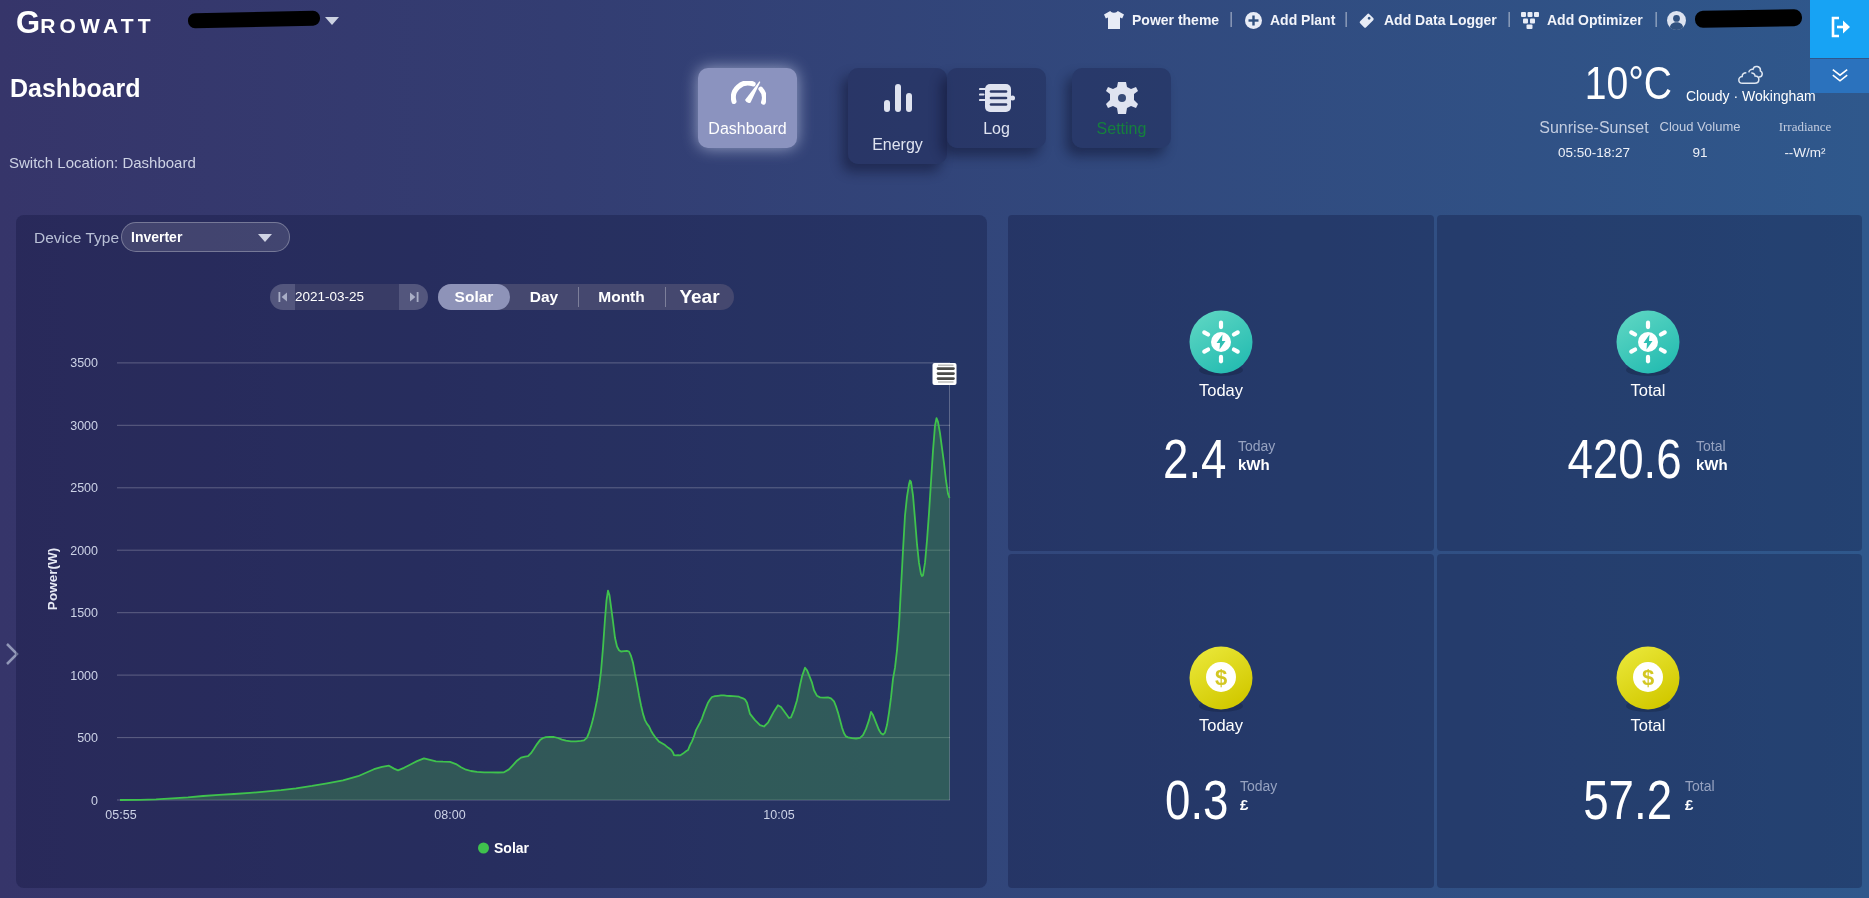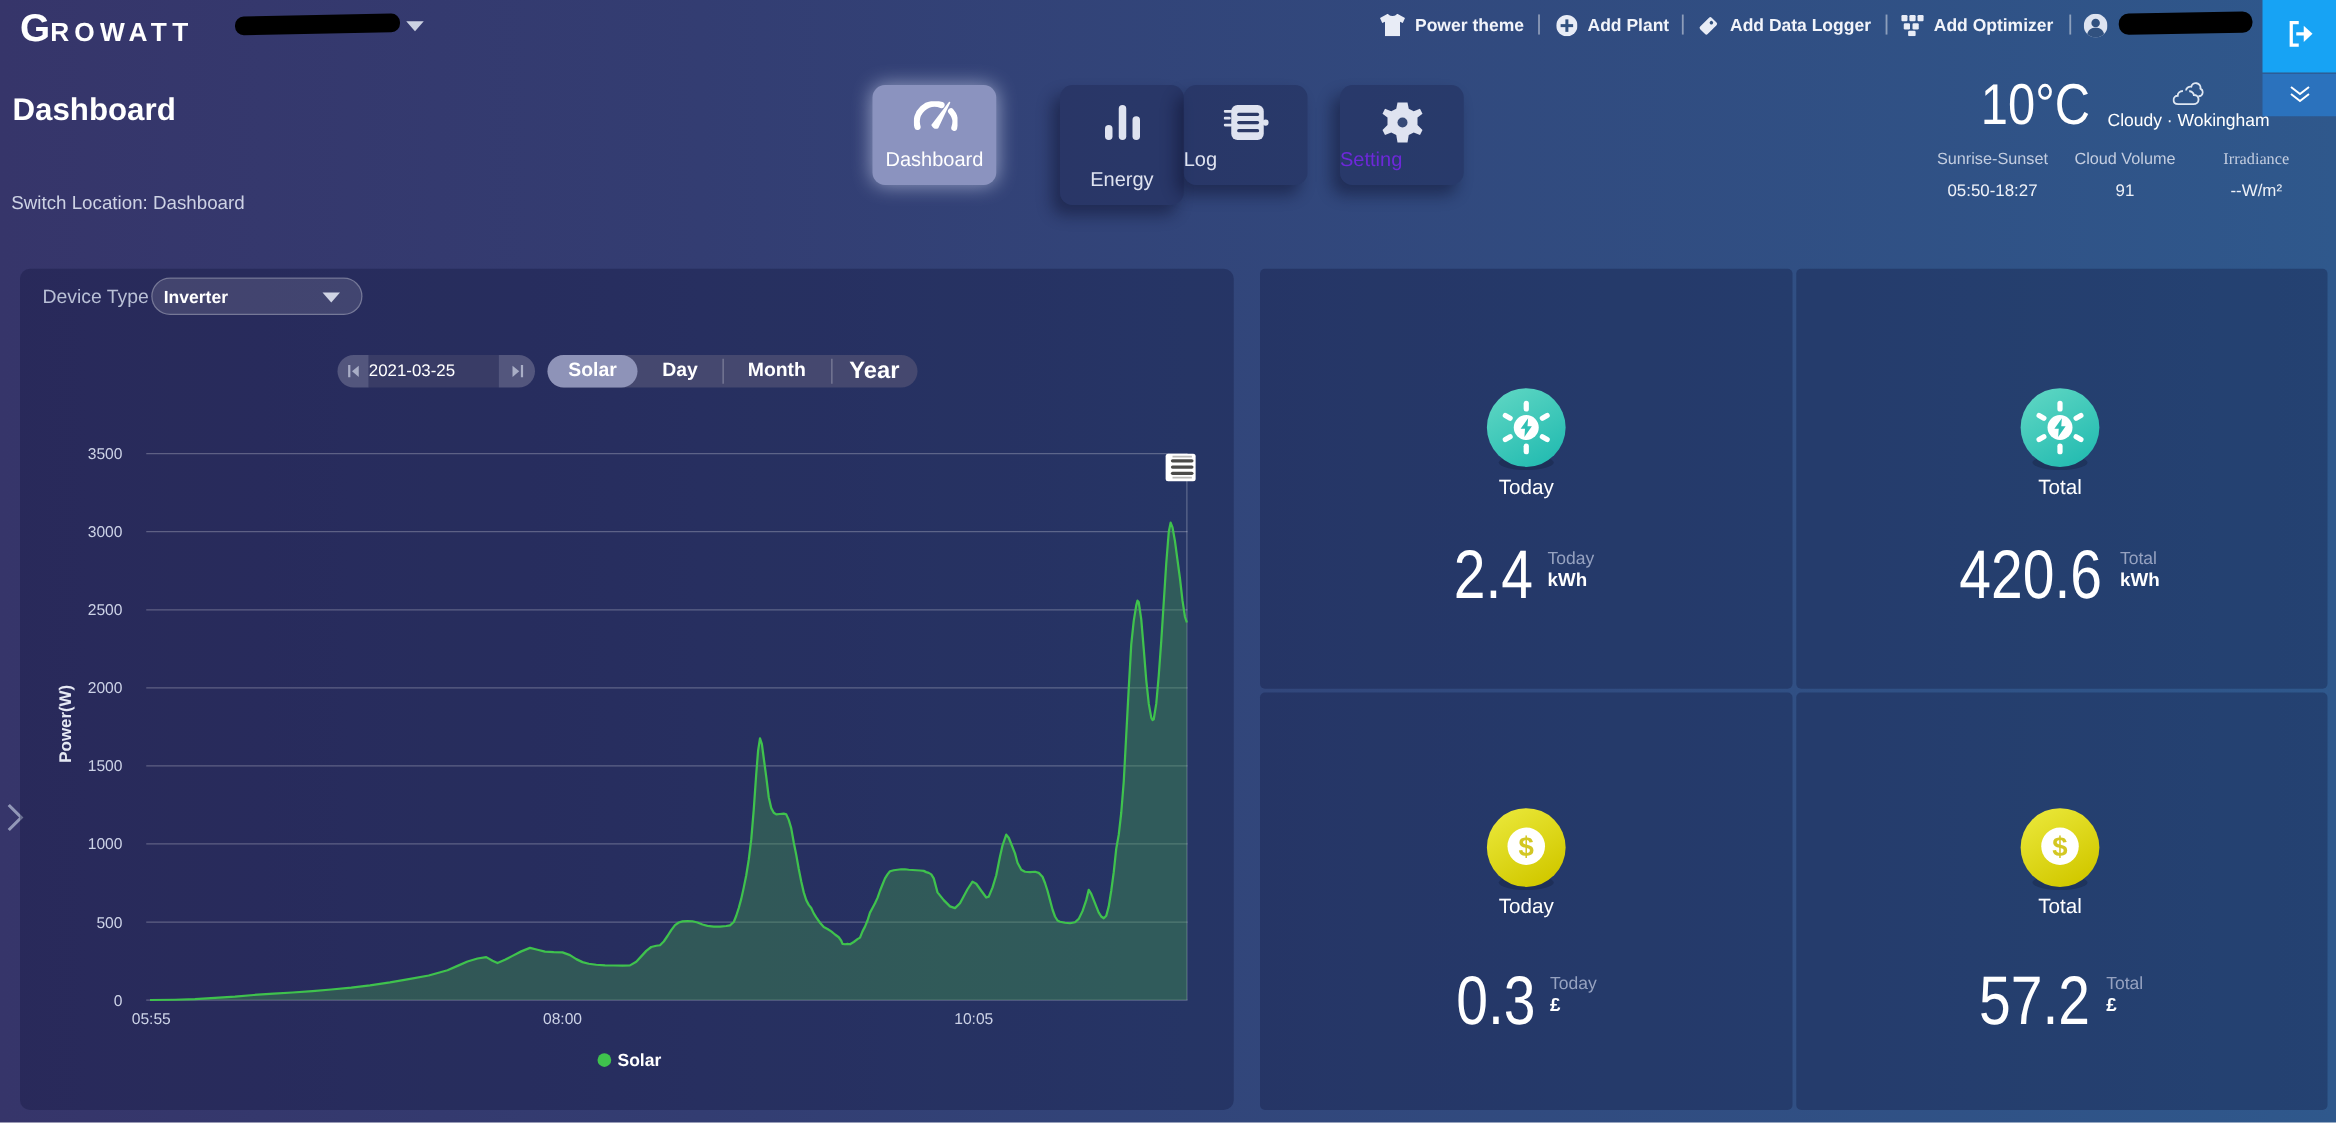--- a/index.html
+++ b/index.html
@@ -109,41 +109,41 @@
         <path d="M12 9.5 L27 9.5"></path>
         <path d="M12 16 L27 16"></path>
         <path d="M12 22.5 L27 22.5"></path>
       </g>
       <g stroke="#dfe3f0" stroke-width="2.2" stroke-linecap="round">
         <path d="M1 7 L6 7"></path>
         <path d="M1 12.5 L4.5 12.5"></path>
         <path d="M1 18 L6 18"></path>
       </g>
     </svg>
-  <div class="abs" style="left:0; bottom:10px; width:99px; font-size:16px; color:#dfe3f0;">Log</div>
+  <div class="abs" style="left:0; bottom:10px; width:99px; text-align:center; font-size:16px; color:#dfe3f0;">Log</div>
 </div>
 <div class="abs" style="left:1072px; top:68px; width:99px; height:80px; border-radius:10px; background:rgba(25,35,75,0.38); box-shadow:-6px 8px 12px rgba(10,14,40,0.45);">
   <svg class="abs" style="left:33px; top:13px;" width="34" height="34" viewBox="0 0 34 34">
       <path d="M17 1 L21 1 L22 6 L26 8 L31 6 L33 10 L29 13 L29 19 L33 23 L31 27 L26 25 L22 27 L21 33 L13 33 L12 27 L8 25 L3 27 L1 23 L5 19 L5 13 L1 10 L3 6 L8 8 L12 6 L13 1 Z" fill="#dfe3f0"></path>
       <circle cx="17" cy="17" r="5" fill="none" stroke="#dfe3f0" stroke-width="3"></circle>
       <circle cx="17" cy="17" r="4" fill="#374a77"></circle>
     </svg>
-  <div class="abs" style="left:0; bottom:10px; width:99px; text-align:left; font-size:16px; color:#6d28d9;">Setting</div>
+  <div class="abs" style="left:0; bottom:10px; width:99px; text-align:center; font-size:16px; color:#15803d;">Setting</div>
 </div>
 
 <div class="abs" style="left:1560px; top:56px; width:112px; text-align:right; font-size:46px; transform:scaleX(0.85); transform-origin:right center;">10°C</div>
 <svg class="abs" style="left:1738px; top:64px;" width="25" height="21" viewBox="0 0 30 24">
     <g fill="none" stroke="#dfe7f2" stroke-width="1.8">
       <path d="M10 10 C7 10 5 12 5 14.5 C3 14.5 1 16 1 18.5 C1 21 3 22.5 5.5 22.5 L20 22.5 C23 22.5 25 20.5 25 18 C25 15.5 23 13.8 20.5 13.8 C20.3 11.5 18 10 16 10.2"></path>
       <path d="M13 9.5 C13.2 7 15.5 5.5 18 5.8 C18.6 3.5 20.8 2 23.2 2.5 C25.6 3 27.2 5.2 26.8 7.6 C28.4 8.4 29.3 10 29 11.8 C28.7 13.8 26.8 15.2 24.8 15"></path>
     </g>
   </svg>
 <div class="abs" style="left:1686px; top:88px; width:210px; font-size:14px;">Cloudy · Wokingham</div>
 
-<div class="abs" style="left:1533px; top:119px; width:122px; text-align:center; font-size:13px; color:#c3cde0;">Sunrise-Sunset</div>
+<div class="abs" style="left:1533px; top:119px; width:122px; text-align:center; font-size:16px; color:#c3cde0;">Sunrise-Sunset</div>
 <div class="abs" style="left:1533px; top:145px; width:122px; text-align:center; font-size:13.5px; color:#eef1f8;">05:50-18:27</div>
 <div class="abs" style="left:1639px; top:119px; width:122px; text-align:center; font-size:13px; color:#c3cde0;">Cloud Volume</div>
 <div class="abs" style="left:1639px; top:145px; width:122px; text-align:center; font-size:13.5px; color:#eef1f8;">91</div>
 <div class="abs" style="left:1744px; top:119px; width:122px; text-align:center; font-size:13px; color:#c3cde0;font-family:Liberation Serif, serif;">Irradiance</div>
 <div class="abs" style="left:1744px; top:145px; width:122px; text-align:center; font-size:13.5px; color:#eef1f8;">--W/m²</div>
 
 <svg class="abs" style="left:3px; top:642px;" width="18" height="24" viewBox="0 0 18 24">
     <path d="M4 2 L14 12 L4 22" fill="none" stroke="#9298b8" stroke-width="2.5"></path>
   </svg>
 

